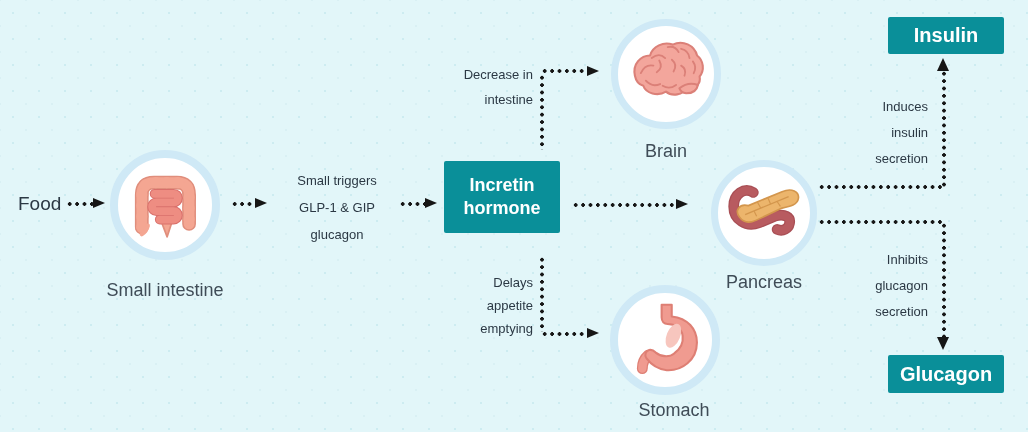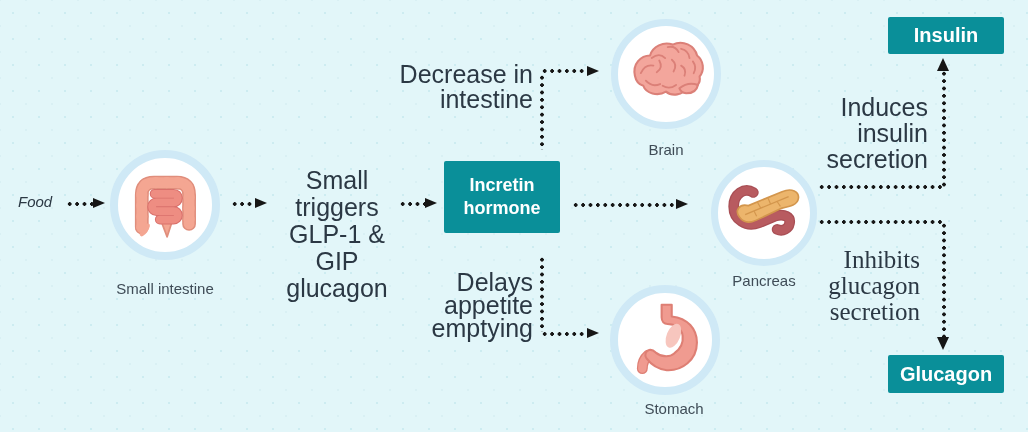--- a/index.html
+++ b/index.html
@@ -5,24 +5,24 @@
   html,body{margin:0;padding:0;}
   body{font-family:"Liberation Sans","DejaVu Sans",sans-serif;}
   .canvas{
     position:relative;width:1028px;height:432px;overflow:hidden;
     background-color:var(--background,#e2f6f9);
     background-image:radial-gradient(#cdecf1 1.1px, transparent 1.4px),
                      radial-gradient(#d9f0f4 1.1px, transparent 1.4px);
     background-size:26px 26px,26px 26px;
     background-position:0 0,13px 13px;
   }
-  .txt{position:absolute;color:var(--text,#2b3844);font-size:25px;font-weight:500;}
+  .txt{position:absolute;color:var(--text,#2b3844);font-size:13px;font-weight:500;}
   .txt.center{text-align:center;}
   .txt.right{text-align:right;}
-  .organ-label{position:absolute;color:var(--label,#3f4c57);font-size:15px;font-weight:400;text-align:center;}
+  .organ-label{position:absolute;color:var(--label,#3f4c57);font-size:18px;font-weight:400;text-align:center;}
   .organ-circle{
     position:absolute;border-radius:50%;background:#ffffff;
     border:8px solid var(--ring,#cfe9f6);box-sizing:border-box;
     display:flex;align-items:center;justify-content:center;
   }
   .organ-circle svg{display:block;}
   .teal-box{
     position:absolute;background:var(--teal,#0a8f99);color:#ffffff;
     display:flex;flex-direction:column;align-items:center;justify-content:center;
     border-radius:2px;
@@ -34,21 +34,21 @@
   .ah{position:absolute;width:0;height:0;}
   .ah-r{border-top:5.5px solid transparent;border-bottom:5.5px solid transparent;border-left:12px solid var(--arrow,#161616);}
   .ah-u{border-left:6.5px solid transparent;border-right:6.5px solid transparent;border-bottom:13px solid var(--arrow,#161616);}
   .ah-d{border-left:6.5px solid transparent;border-right:6.5px solid transparent;border-top:13px solid var(--arrow,#161616);}
 </style>
 </head>
 <body>
 
 <div class="canvas">
 
-  <div class="txt" style="left:18px;top:193px;font-size:15px;font-style:italic;">Food</div>
+  <div class="txt" style="left:18px;top:193px;font-size:19px;">Food</div>
 
   <div>
     <div class="dots-h" style="left:66px;top:202px;width:27px;"></div>
     <div class="ah ah-r" style="left:93px;top:198px;"></div>
   </div>
 
   <div class="organ-circle" style="left:110px;top:150px;width:110px;height:110px;">
     <svg width="86" height="86" viewBox="0 0 100 100">
       <g fill="none" stroke-linecap="round" stroke-linejoin="round">
         <path d="M23,76 V38 Q23,24 37,24 H64 Q78,24 78,38 V72" stroke="#e08e7c" stroke-width="16"></path>
@@ -165,21 +165,21 @@
   <div>
     <div class="dots-h" style="left:818px;top:185px;width:126px;"></div>
     <div class="dots-v" style="left:942px;top:70px;height:117px;"></div>
     <div class="ah ah-u" style="left:937px;top:58px;"></div>
   </div>
 
   <div class="teal-box pill" style="left:888px;top:17px;width:116px;height:37px;">
     <div>Insulin</div>
   </div>
 
-  <div class="txt right" style="right:108px;top:247px;line-height:26px;font-family:Liberation Serif, serif;">
+  <div class="txt right" style="right:100px;top:247px;line-height:26px;">
     <div>Inhibits</div>
     <div>glucagon</div>
     <div>secretion</div>
   </div>
 
   <div>
     <div class="dots-h" style="left:818px;top:220px;width:126px;"></div>
     <div class="dots-v" style="left:942px;top:222px;height:116px;"></div>
     <div class="ah ah-d" style="left:937px;top:337px;"></div>
   </div>

